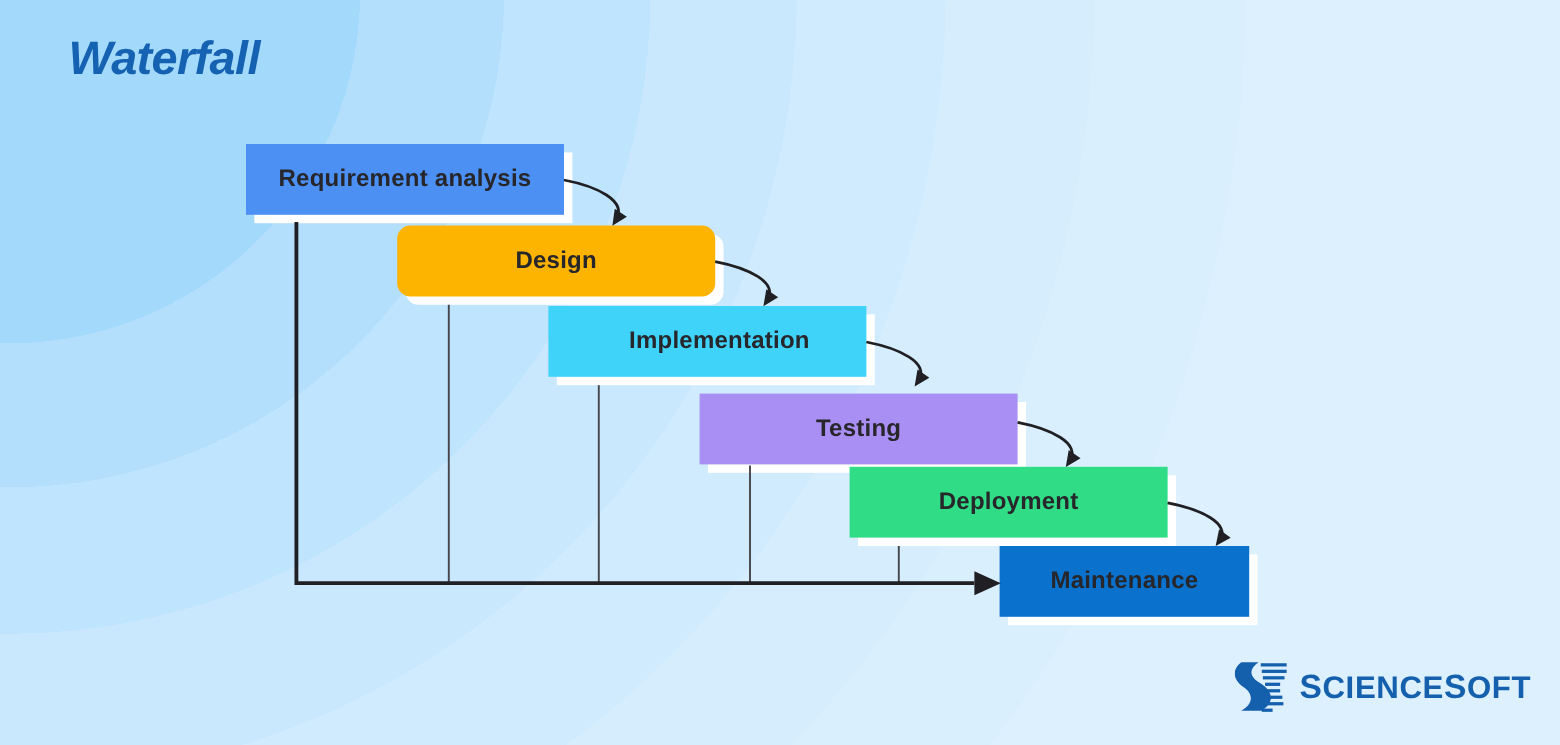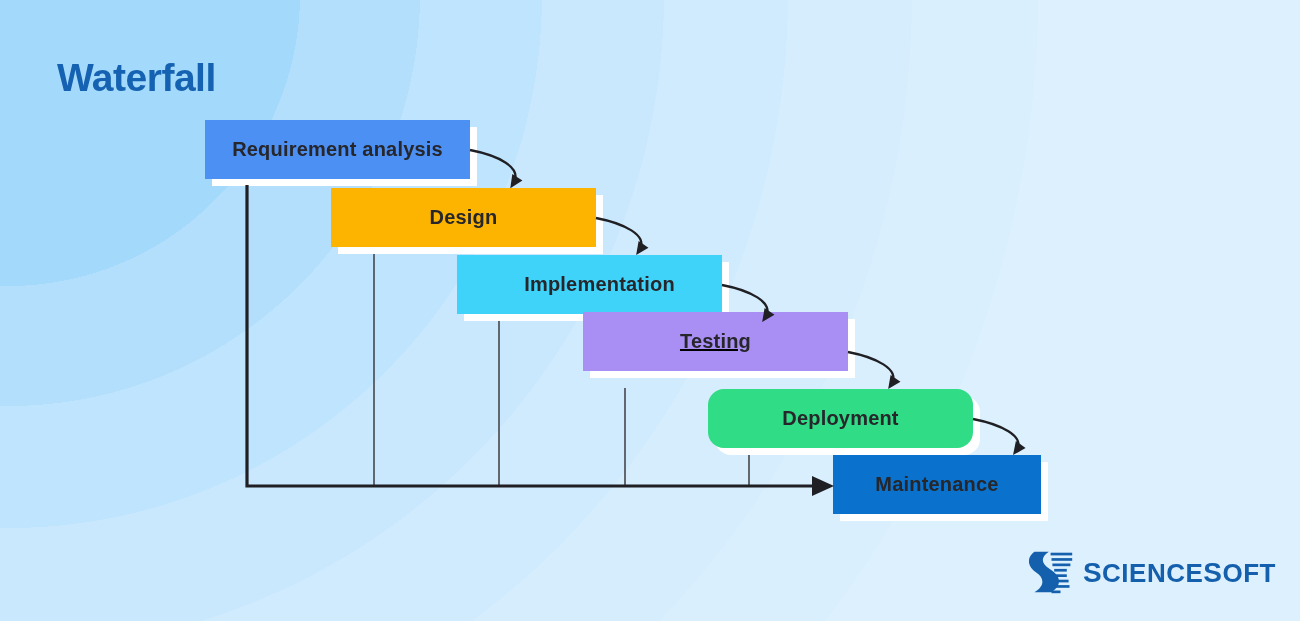--- a/index.html
+++ b/index.html
@@ -15,41 +15,41 @@
       #B3DFFC 292px 412px,
       #BFE4FD 412px 534px,
       #C9E8FD 534px 656px,
       #D0EBFD 656px 780px,
       #D5EDFD 780px 904px,
       #D9EFFE 904px 1030px,
       #DCF0FE 1030px);
   }
 
   .page-title {
-    position:absolute; left:57px; top:56px;
+    position:absolute; left:57px; top:28px;
     font-size:39px; font-weight:700; letter-spacing:-0.5px;
-    color:#1562B2; z-index:3;
+    color:#1562B2; z-index:3;font-style:italic;
   }
 
   .stage {
     position:absolute;
     width:265px; height:59px;
     display:flex; align-items:center; justify-content:center;
     box-shadow:7px 7px 0 0 #FFFFFF;
     z-index:1;
   }
   .stage .stage-label {
     font-size:20px; font-weight:700; color:#26262B; letter-spacing:0.2px;
     white-space:nowrap;
   }
   .s1 { left:205px; top:120px;align-items:center; }
   .s2 { left:331px; top:188px; }
   .s3 { left:457px; top:255px;padding-left:20px; }
-  .s4 { left:583px; top:312px;text-decoration:underline; }
-  .s5 { left:708px; top:389px;border-radius:16px; }
+  .s4 { left:583px; top:328px; }
+  .s5 { left:708px; top:389px; }
   .s6 { left:833px; top:455px; width:208px; }
 
   .connectors {
     position:absolute; left:0; top:0; width:1300px; height:621px;
     z-index:2; pointer-events:none;
   }
 
   .brand {
     position:absolute; right:24px; bottom:26px;
     display:flex; align-items:center; gap:9px;
@@ -67,21 +67,21 @@
 <body>
 
 <div class="canvas">
 
   <h1 class="page-title" style="color: rgb(21, 98, 178);">Waterfall</h1>
 
   <div class="stage s1" style="background-color: rgb(75, 144, 242);">
     <span class="stage-label">Requirement analysis</span>
   </div>
 
-  <div class="stage s2" style="background-color: rgb(252, 180, 0);">
+  <div class="stage s2" style="background-color: rgb(252, 180, 0); border-radius: 11px;">
     <span class="stage-label">Design</span>
   </div>
 
   <div class="stage s3" style="background-color: rgb(63, 211, 250);">
     <span class="stage-label">Implementation</span>
   </div>
 
   <div class="stage s4" style="background-color: rgb(169, 143, 243);">
     <span class="stage-label">Testing</span>
   </div>

